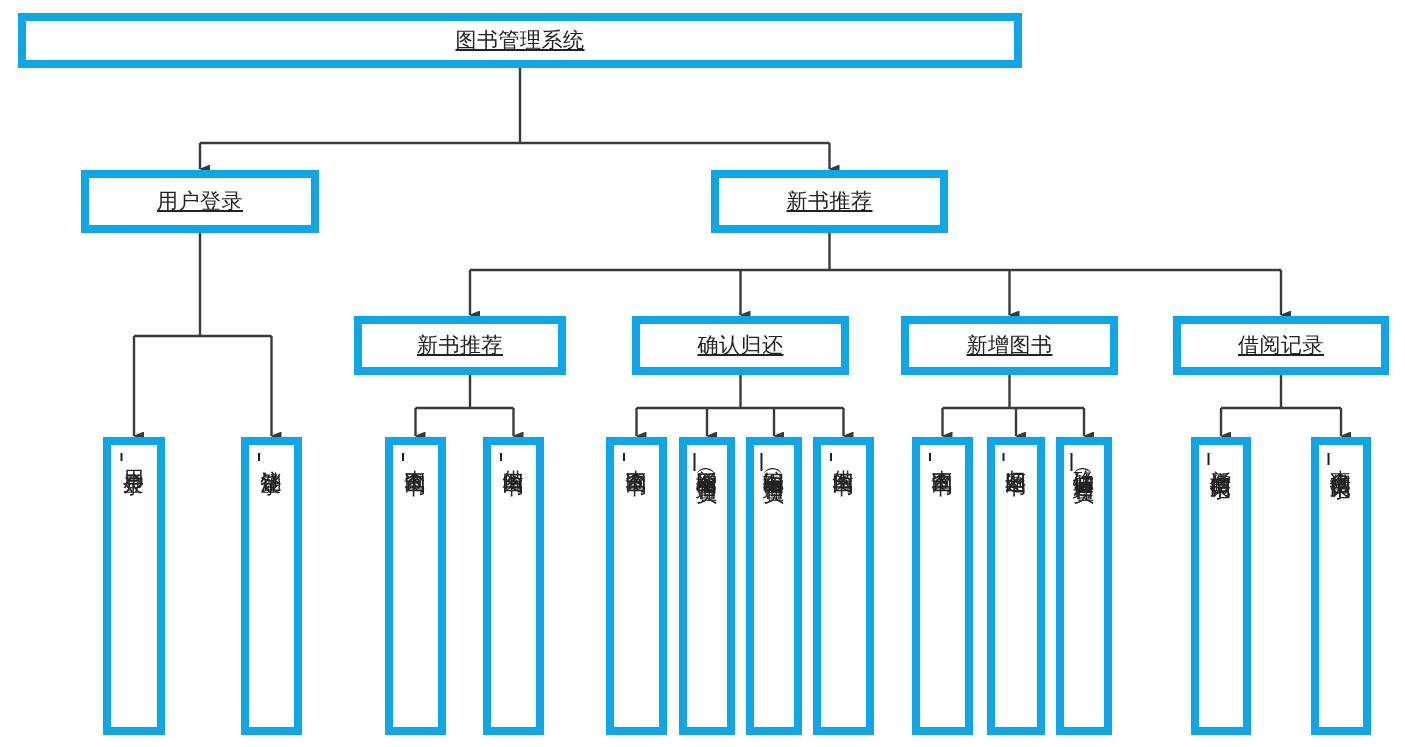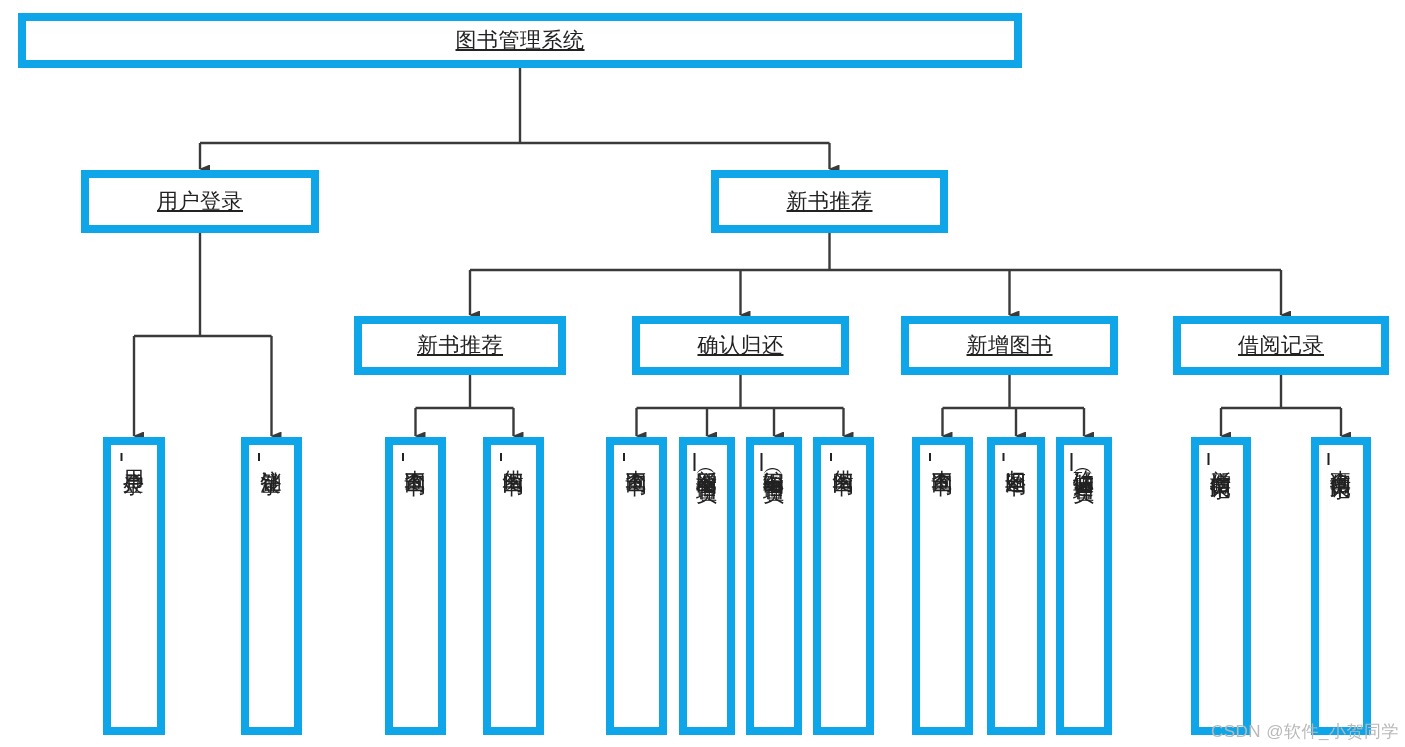--- a/index.html
+++ b/index.html
@@ -175,14 +175,13 @@
         <span class="label">确认归还（管理员）</span>
       </div>
       <div class="node v" id="node-leaf_rc_add" style="left: 1191px; top: 437px; width: 60px; height: 298px;">
         <span class="label">新增借阅记录</span>
       </div>
       <div class="node v" id="node-leaf_rc_query" style="left: 1311px; top: 437px; width: 60px; height: 298px;">
         <span class="label">查询借阅记录</span>
       </div>
     </div>
 
-  <div class="watermark">CSDN @软件_小贺同学</div>
 </div>
 
 </body></html>

